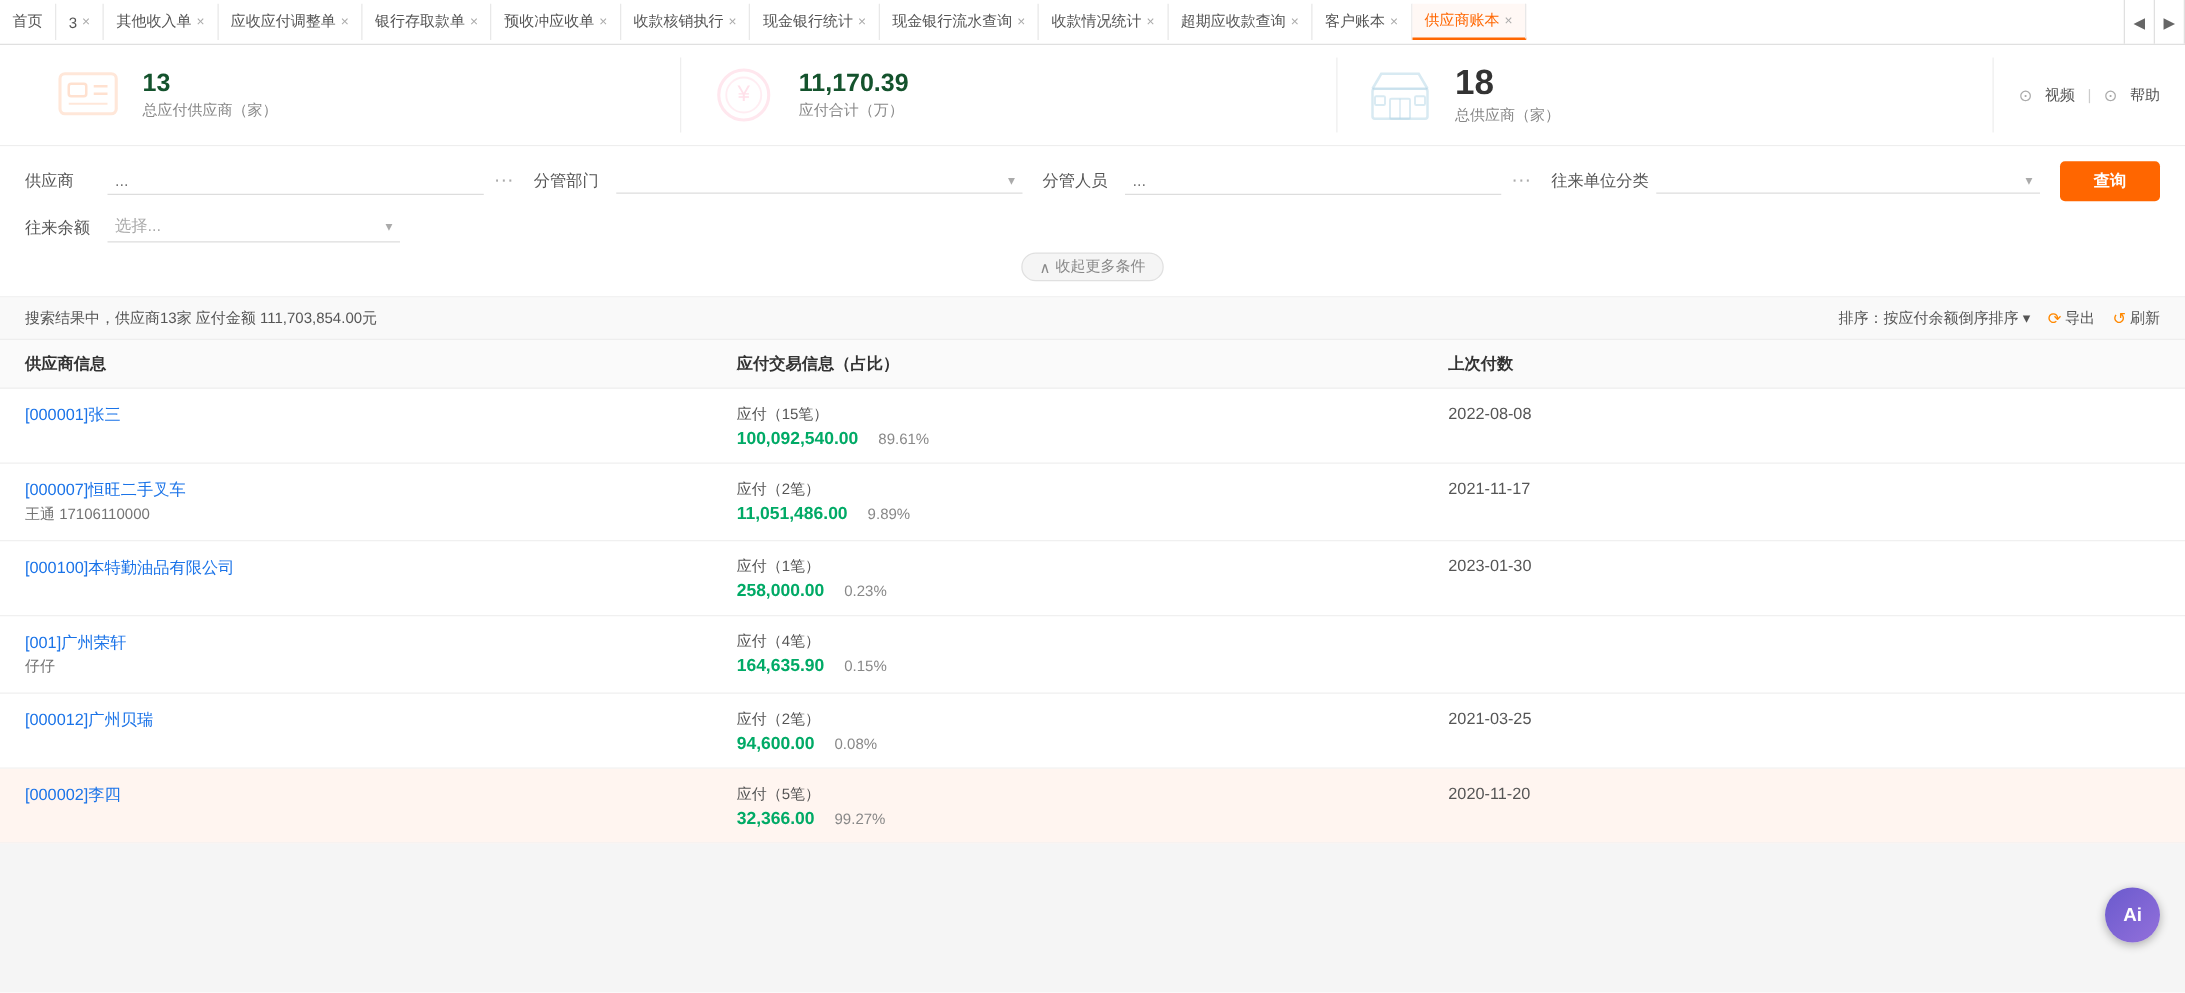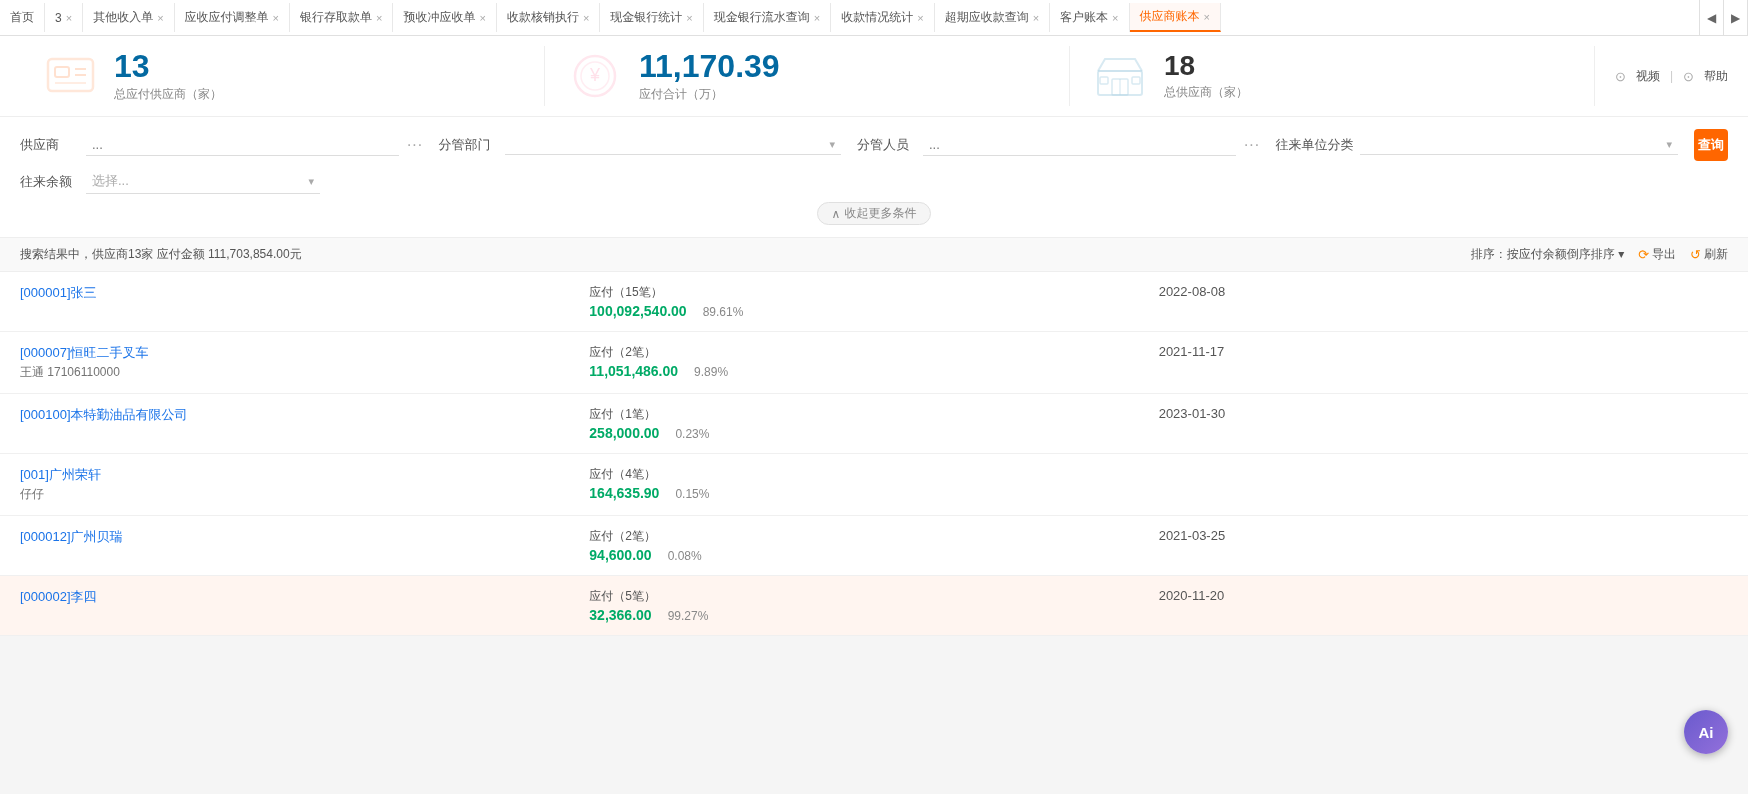--- a/index.html
+++ b/index.html
@@ -75,23 +75,23 @@
       height: 60px;
       display: flex; align-items: center; justify-content: center;
       font-size: 36px;
       opacity: 0.5;
     }
     .summary-icon.orange { color: #ff8844; }
     .summary-icon.pink { color: #ff88aa; }
     .summary-icon.blue { color: #66aacc; }
     .summary-text {}
     .summary-num {
-      font-size: 32px;
+      font-size: 20px;
       font-weight: bold;
-      color: #0369a1;
+      color: #14532d;
       line-height: 1.1;
     }
     .summary-num.black { color: #333; font-size: 28px; }
     .summary-label {
       font-size: 12px;
       color: #888;
       margin-top: 2px;
     }
     .top-right-links {
       display: flex;
@@ -152,21 +152,21 @@
       color: #aaa;
       font-size: 13px;
     }
     .filter-select .arrow { margin-left: auto; color: #aaa; font-size: 11px; }
     .filter-dots { color: #aaa; font-size: 16px; margin-left: 2px; }
 
     .query-btn {
       background: #ff6600;
       color: #fff;
       border: none;
-      padding: 7px 4px;
+      padding: 7px 27px;
       border-radius: 4px;
       cursor: pointer;
       font-size: 13px;
       font-weight: bold;
       white-space: nowrap;
     }
     .collapse-btn {
       display: flex;
       align-items: center;
       justify-content: center;
@@ -434,20 +434,25 @@
       <span>导出</span>
     </span>
     <span class="action-btn">
       <span class="action-icon">↺</span>
       <span>刷新</span>
     </span>
   </div>
 </div>
 
 <div class="table-area">
+  <div class="table-header">
+    <span>供应商信息</span>
+    <span>应付交易信息（占比）</span>
+    <span>上次付数</span>
+  </div>
 
   <div class="table-row" id="row-0">
     <div>
       <a class="supplier-link">[000001]张三</a>
     </div>
     <div>
       <div class="tx-label">应付（15笔）</div>
       <div class="tx-row">
         <span class="tx-amount">100,092,540.00</span>
         <span class="tx-percent">89.61%</span>

